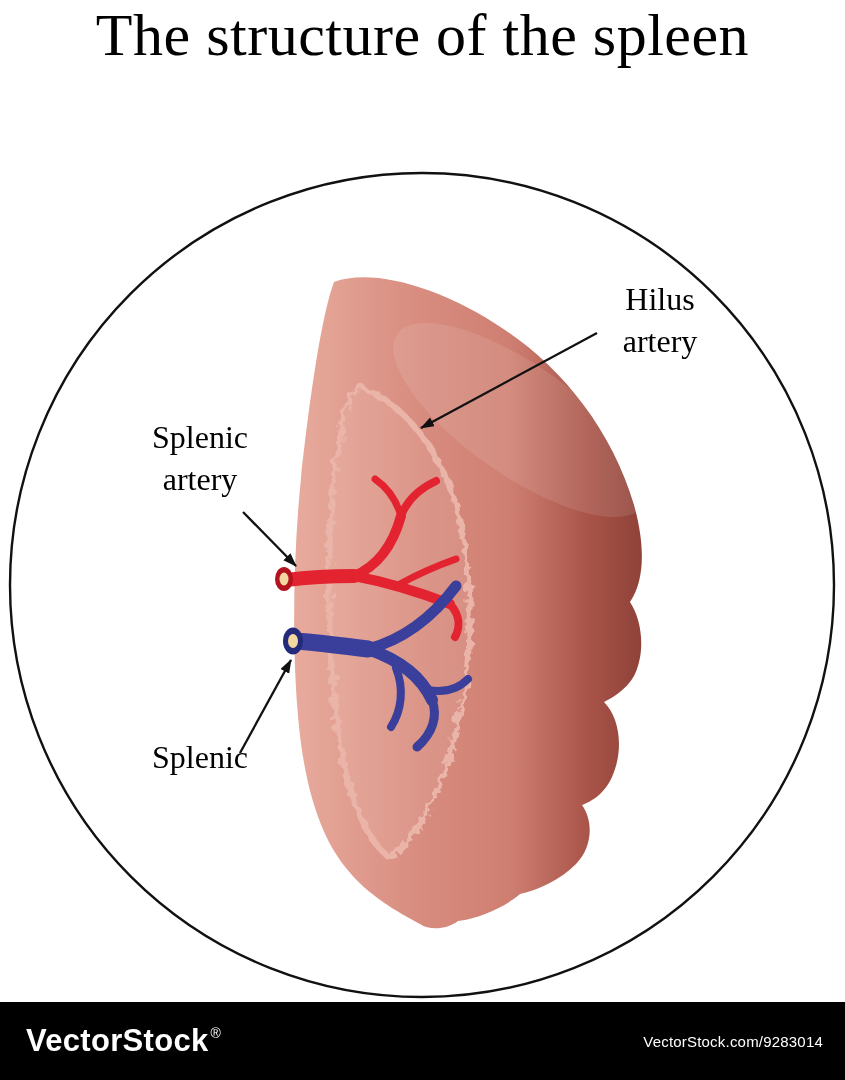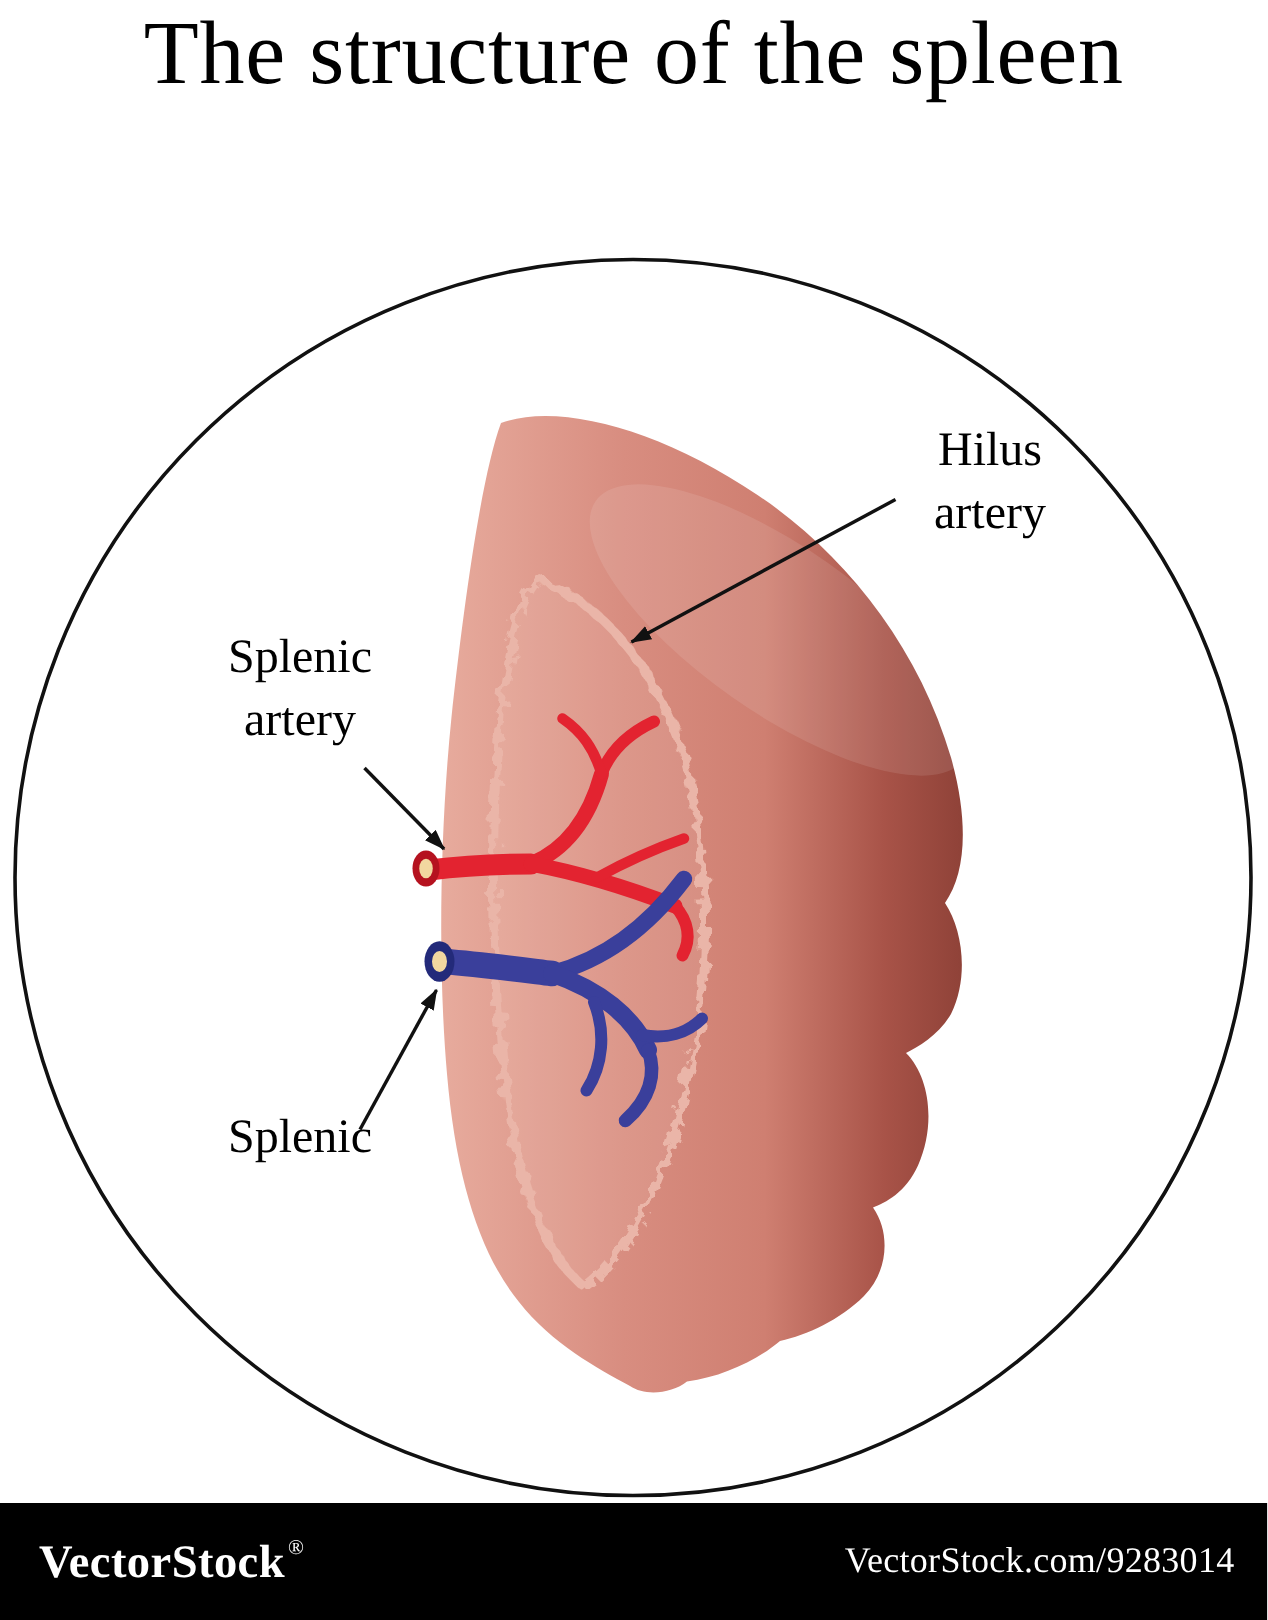--- a/index.html
+++ b/index.html
@@ -46,38 +46,38 @@
     left: 0;
     bottom: 0;
     width: 845px;
     height: 78px;
     background: var(--footer-bg, #000);
     display: flex;
     align-items: center;
     justify-content: space-between;
     box-sizing: border-box;
     padding: 0 22px 0 26px;
-    font-family: Liberation Serif, serif;
+    font-family: Liberation Sans, sans-serif;
     color: var(--footer-text, #fff);
   }
   .brand {
     font-size: 31px;
     font-weight: 700;
     letter-spacing: 0.3px;
     display: flex;
     align-items: flex-start;
   }
   .brand .reg {
     font-size: 14px;
     font-weight: 400;
     margin-left: 2px;
     margin-top: 2px;
   }
   .credit {
-    font-size: 24px;
+    font-size: 15px;
     font-weight: 400;
     letter-spacing: 0.2px;
   }
 </style>
 </head>
 <body>
 
 <div class="page">
 
   <div class="title">The structure of the spleen</div>

